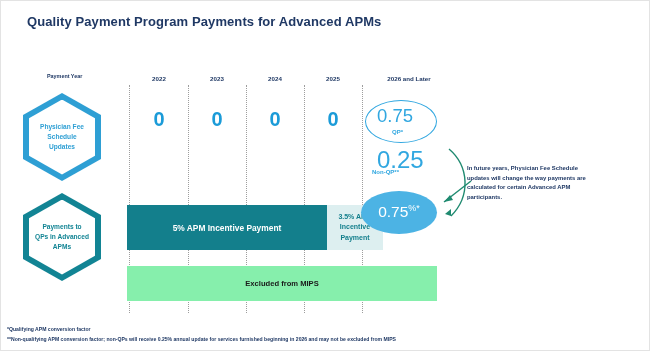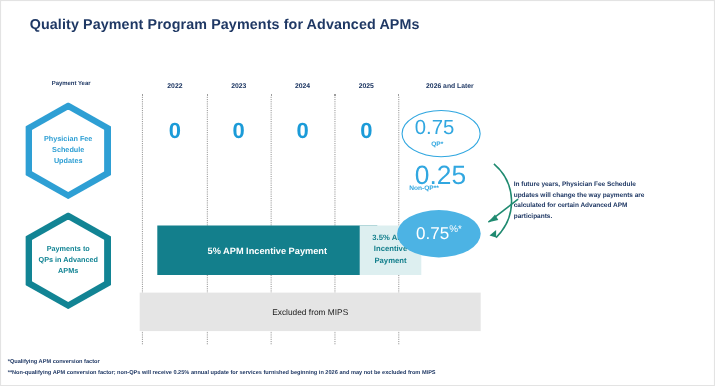--- a/index.html
+++ b/index.html
@@ -150,21 +150,21 @@
     left: 466px; top: 163px;
     width: 128px;
     font-size: 5.9px;
     font-weight: bold;
     line-height: 1.62;
     color: #1f3864;
   }
   
   .bar-5pct {
     position: absolute;
-    left: 142px; top: 204px;
+    left: 126px; top: 204px;
     width: 200px; height: 45px;
     background: #137f8c;
     display: flex; align-items: center; justify-content: center;
     color: #ffffff;
     font-size: 8.4px;
     font-weight: bold;
   }
   .bar-35pct {
     position: absolute;
     left: 326px; top: 204px;
@@ -175,25 +175,25 @@
     color: #137f8c;
     font-size: 7px;
     font-weight: bold;
     line-height: 1.5;
     padding: 0 3px;
   }
   .bar-excluded {
     position: absolute;
     left: 126px; top: 265px;
     width: 310px; height: 35px;
-    background: #e5e5e5;
+    background: #86efac;
     display: flex; align-items: center; justify-content: center;
     color: #1a1a1a;
     font-size: 7.6px;
-    font-weight: normal;
+    font-weight: bold;
   }
   
   .footnotes {
     position: absolute;
     left: 6px; bottom: 6px;
     width: 640px;
     font-size: 5.1px;
     font-weight: bold;
     line-height: 1.85;
     color: #1f3864;

